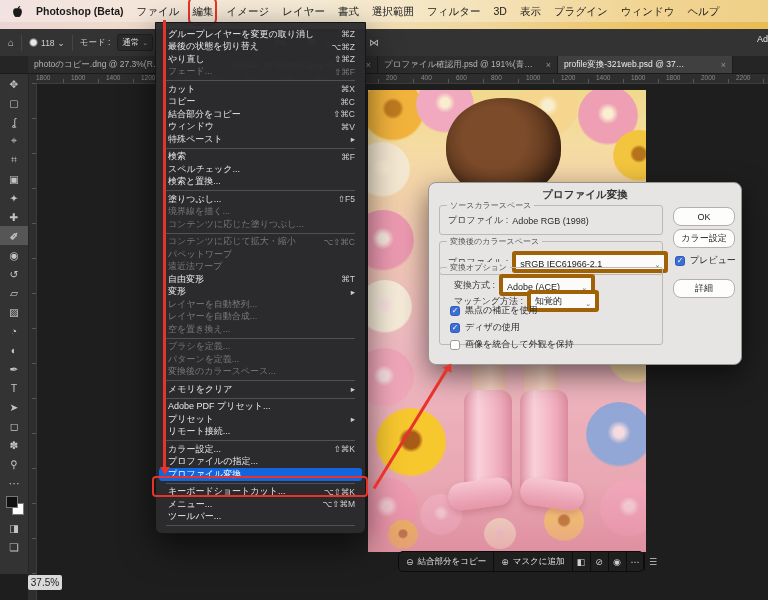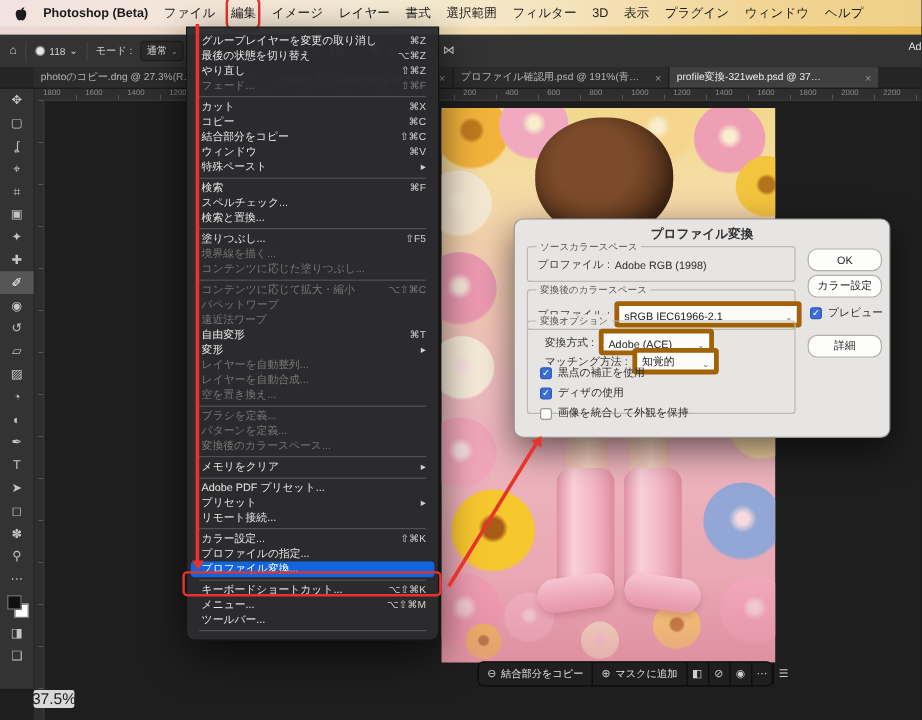--- a/index.html
+++ b/index.html
@@ -85,21 +85,21 @@
   .tb-btn{display:flex;align-items:center;gap:4px;height:100%;padding:0 7px;font-size:8.5px;
     color:#e2e2e2;border-right:1px solid #0d0d0d;white-space:nowrap}
   .tb-btn .ic{font-size:9px;color:#cfcfcf}
   #tb-icons{display:flex;align-items:center;height:100%}
   .tb-ic{width:17px;height:100%;display:flex;align-items:center;justify-content:center;
     font-size:9px;color:#cfcfcf;border-right:1px solid #0d0d0d}
   .tb-ic:last-child{border-right:none}
 
   
   #zoomfield{position:absolute;left:28px;top:575px;width:34px;height:15px;background:#d9d9d9;
-    border-radius:2px;font-size:13px;color:#222;display:flex;align-items:center;justify-content:center;z-index:6}
+    border-radius:2px;font-size:10px;color:#222;display:flex;align-items:center;justify-content:center;z-index:6}
 
   
   #editmenu{position:absolute;left:155px;top:22px;width:211px;background:rgba(43,43,46,.97);
     border:1px solid #151515;border-radius:0 0 7px 7px;box-shadow:0 12px 34px rgba(0,0,0,.6);
     padding:5px 0;z-index:50;box-sizing:border-box}
   .mi{height:12.5px;display:flex;align-items:center;justify-content:space-between;
     padding:0 10px 0 12px;font-size:9px;color:#e8e8e8;white-space:nowrap}
   .mi .mi-right{color:#cfcfcf;font-size:8.5px;margin-left:8px}
   .mi.dis,.mi.dis .mi-right{color:#787878}
   .mi.hi{background:#1265dc;color:#fff;border-radius:3px;margin:0 3px;padding:0 7px 0 9px}

